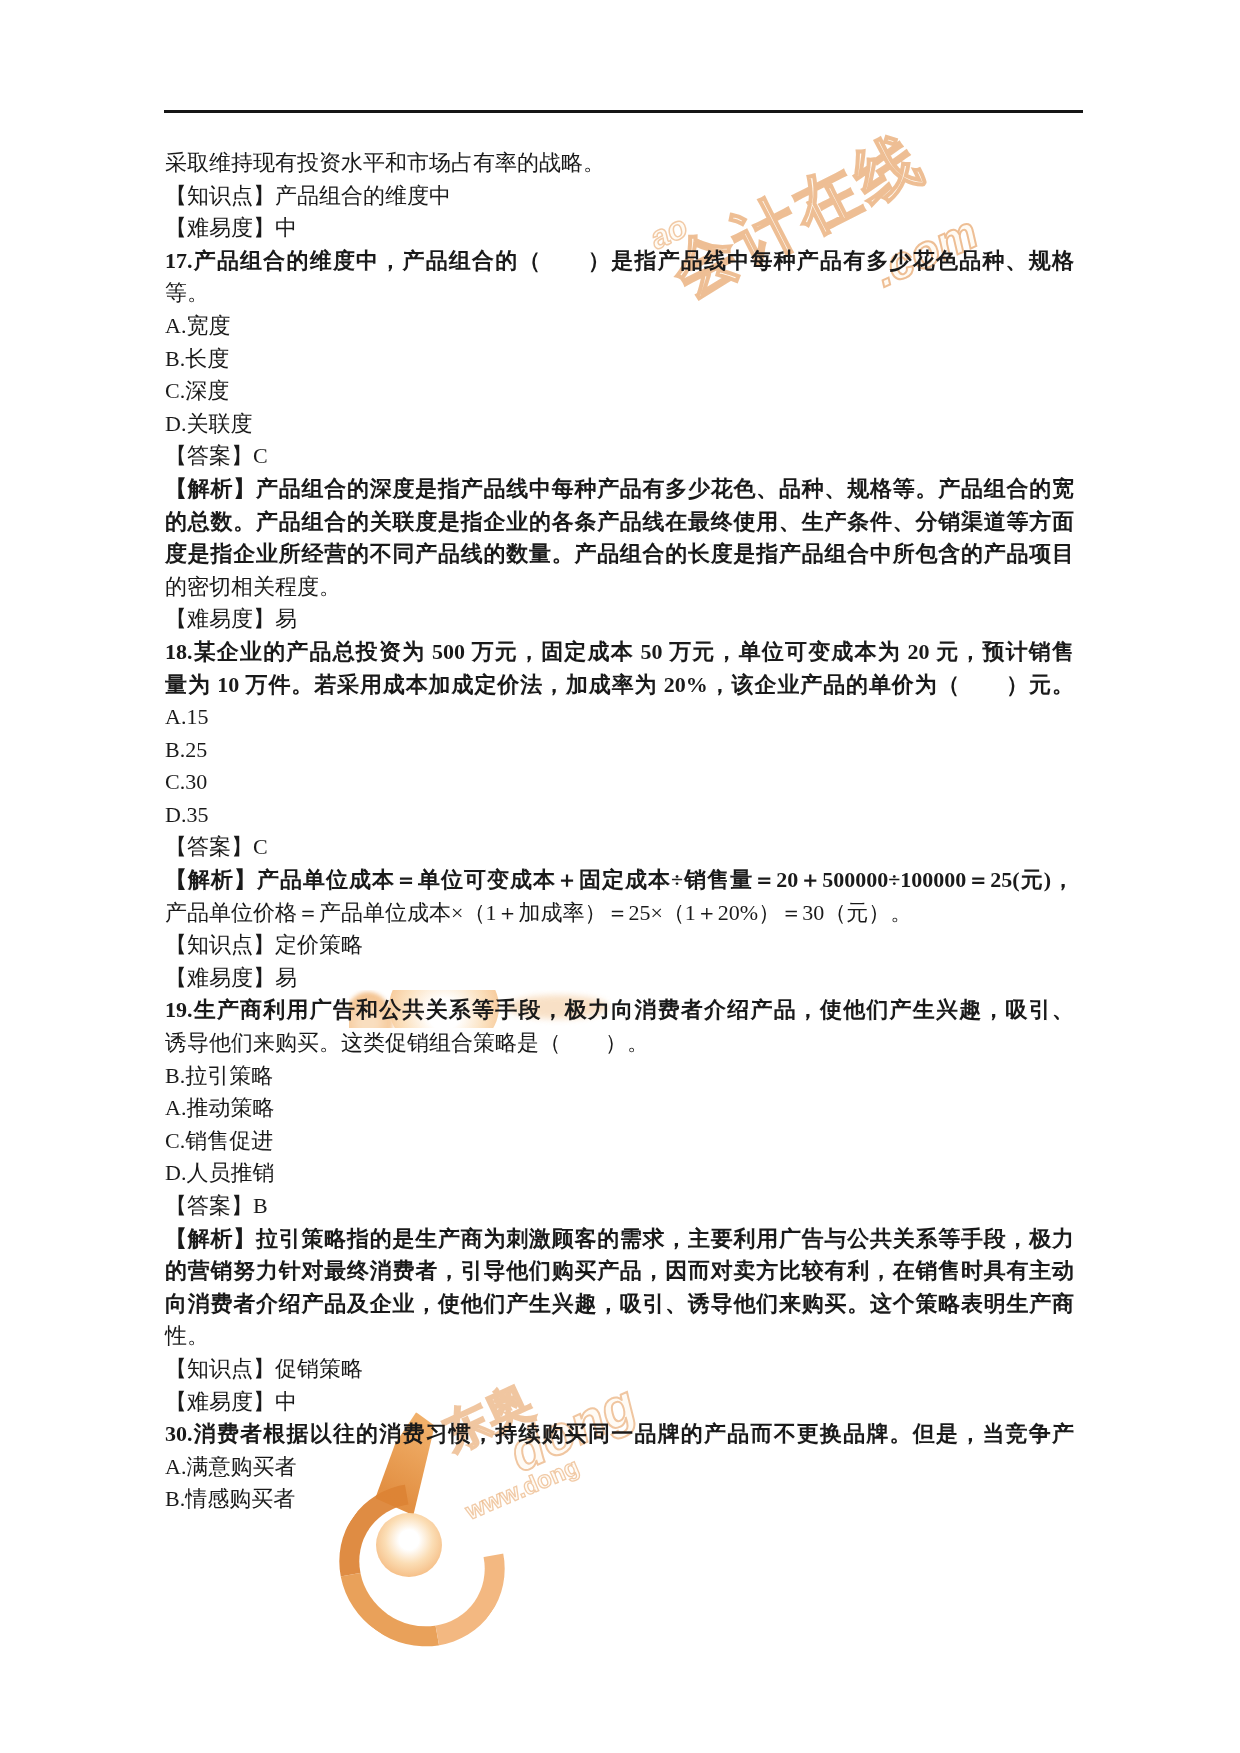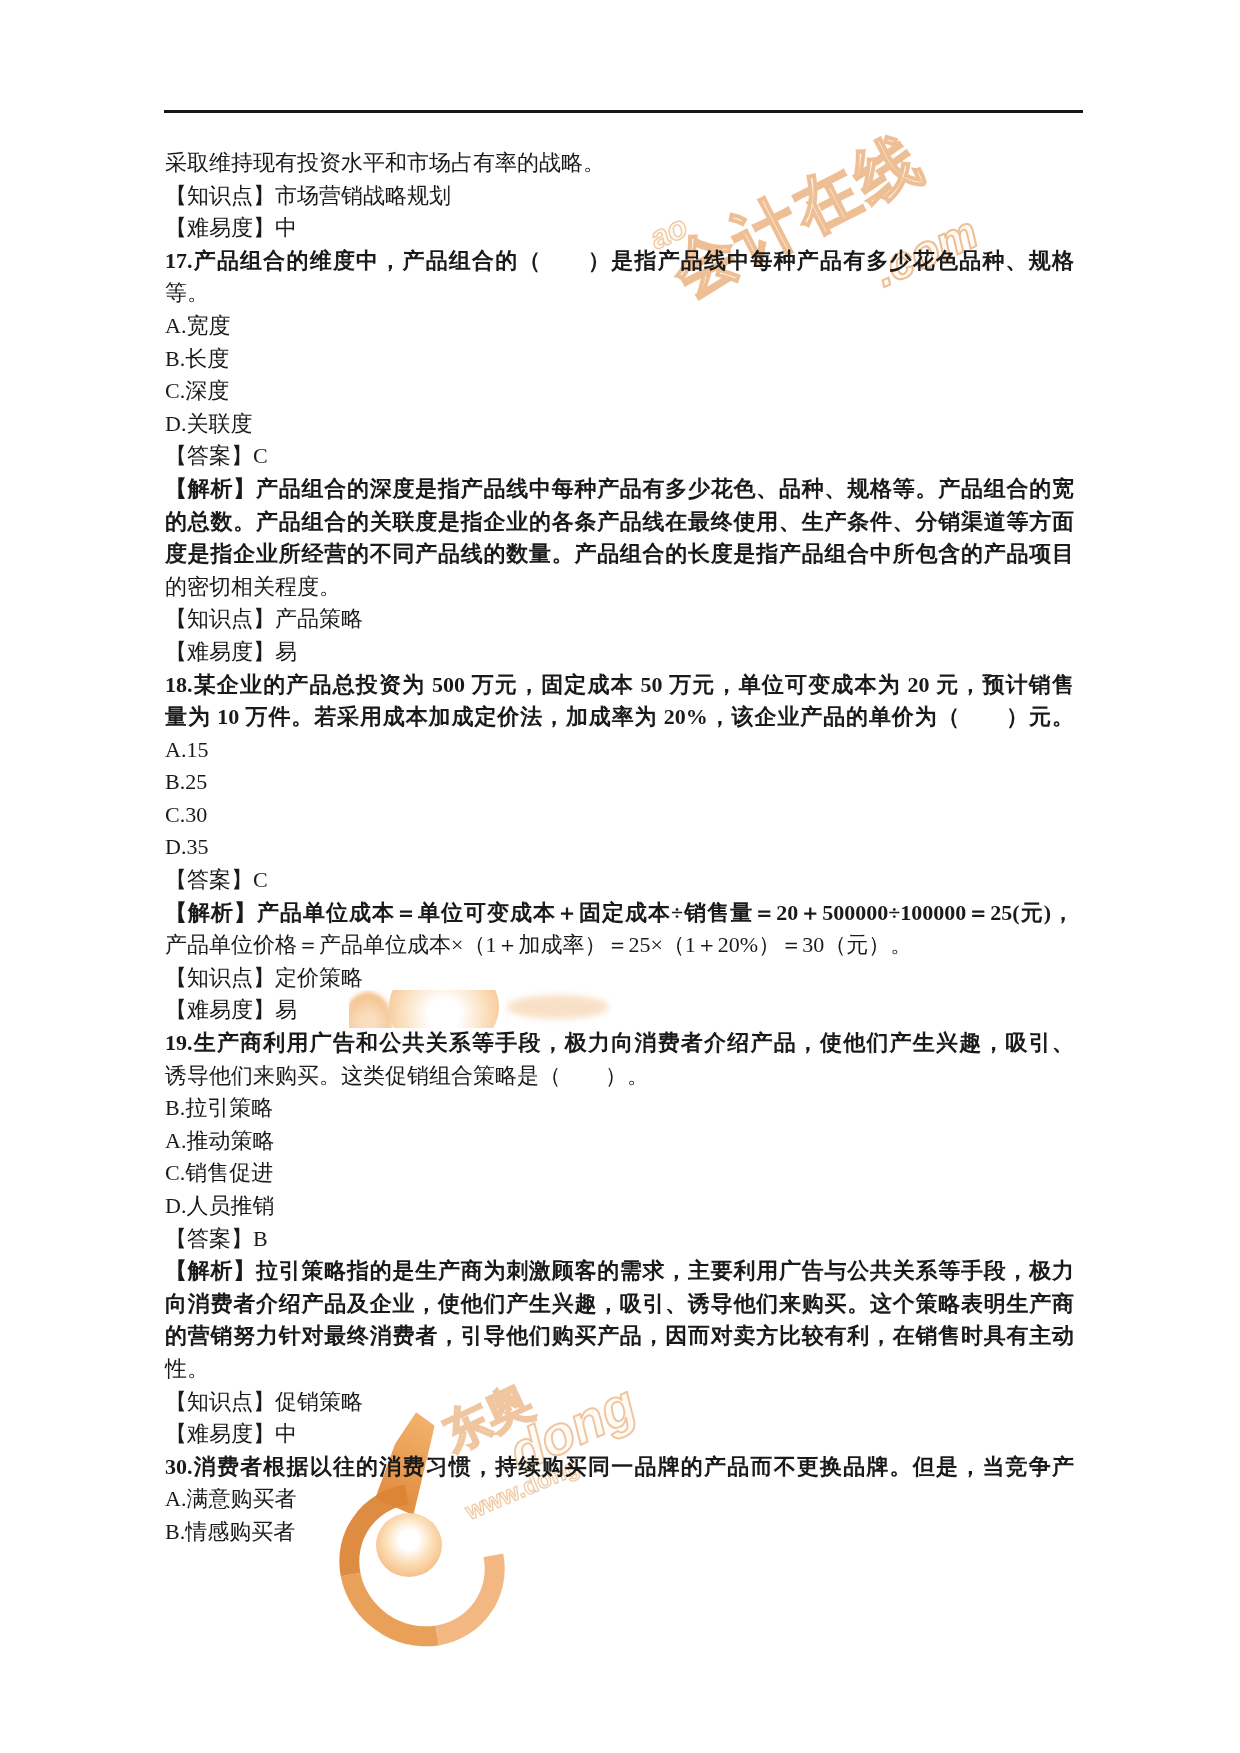--- a/index.html
+++ b/index.html
@@ -91,56 +91,55 @@
     <div class="logo-tail"></div>
     <div class="logo-ring"></div>
     <div class="logo-ball"></div>
     <span class="ol wb1">东奥</span>
     <span class="ol wb2">dong</span>
     <span class="ol wb3">www.dong</span>
   </div>
 
   <div class="content">
       <div class="line">采取维持现有投资水平和市场占有率的战略。</div>
-      <div class="line">【知识点】市场营销战略规划</div>
+      <div class="line">【知识点】产品组合的维度中</div>
       <div class="line">【难易度】中</div>
       <div class="line j">17.产品组合的维度中，产品组合的（　　）是指产品线中每种产品有多少花色品种、规格</div>
       <div class="line">等。</div>
       <div class="line">A.宽度</div>
       <div class="line">B.长度</div>
       <div class="line">C.深度</div>
       <div class="line">D.关联度</div>
       <div class="line">【答案】C</div>
       <div class="line j">【解析】产品组合的深度是指产品线中每种产品有多少花色、品种、规格等。产品组合的宽</div>
       <div class="line j">的总数。产品组合的关联度是指企业的各条产品线在最终使用、生产条件、分销渠道等方面</div>
       <div class="line j">度是指企业所经营的不同产品线的数量。产品组合的长度是指产品组合中所包含的产品项目</div>
       <div class="line">的密切相关程度。</div>
-      <div class="line">【知识点】产品策略</div>
       <div class="line">【难易度】易</div>
       <div class="line j">18.某企业的产品总投资为 500 万元，固定成本 50 万元，单位可变成本为 20 元，预计销售</div>
       <div class="line j">量为 10 万件。若采用成本加成定价法，加成率为 20%，该企业产品的单价为（　　）元。</div>
       <div class="line">A.15</div>
       <div class="line">B.25</div>
       <div class="line">C.30</div>
       <div class="line">D.35</div>
       <div class="line">【答案】C</div>
       <div class="line j">【解析】产品单位成本＝单位可变成本＋固定成本÷销售量＝20＋500000÷100000＝25(元)，</div>
       <div class="line">产品单位价格＝产品单位成本×（1＋加成率）＝25×（1＋20%）＝30（元）。</div>
       <div class="line">【知识点】定价策略</div>
       <div class="line">【难易度】易</div>
       <div class="line j">19.生产商利用广告和公共关系等手段，极力向消费者介绍产品，使他们产生兴趣，吸引、</div>
       <div class="line">诱导他们来购买。这类促销组合策略是（　　）。</div>
       <div class="line">B.拉引策略</div>
       <div class="line">A.推动策略</div>
       <div class="line">C.销售促进</div>
       <div class="line">D.人员推销</div>
       <div class="line">【答案】B</div>
       <div class="line j">【解析】拉引策略指的是生产商为刺激顾客的需求，主要利用广告与公共关系等手段，极力</div>
+      <div class="line j">的营销努力针对最终消费者，引导他们购买产品，因而对卖方比较有利，在销售时具有主动</div>
       <div class="line j">向消费者介绍产品及企业，使他们产生兴趣，吸引、诱导他们来购买。这个策略表明生产商</div>
-      <div class="line j">的营销努力针对最终消费者，引导他们购买产品，因而对卖方比较有利，在销售时具有主动</div>
       <div class="line">性。</div>
       <div class="line">【知识点】促销策略</div>
       <div class="line">【难易度】中</div>
       <div class="line j">30.消费者根据以往的消费习惯，持续购买同一品牌的产品而不更换品牌。但是，当竞争产</div>
       <div class="line">A.满意购买者</div>
       <div class="line">B.情感购买者</div>
     </div>
 
 </div>
 

